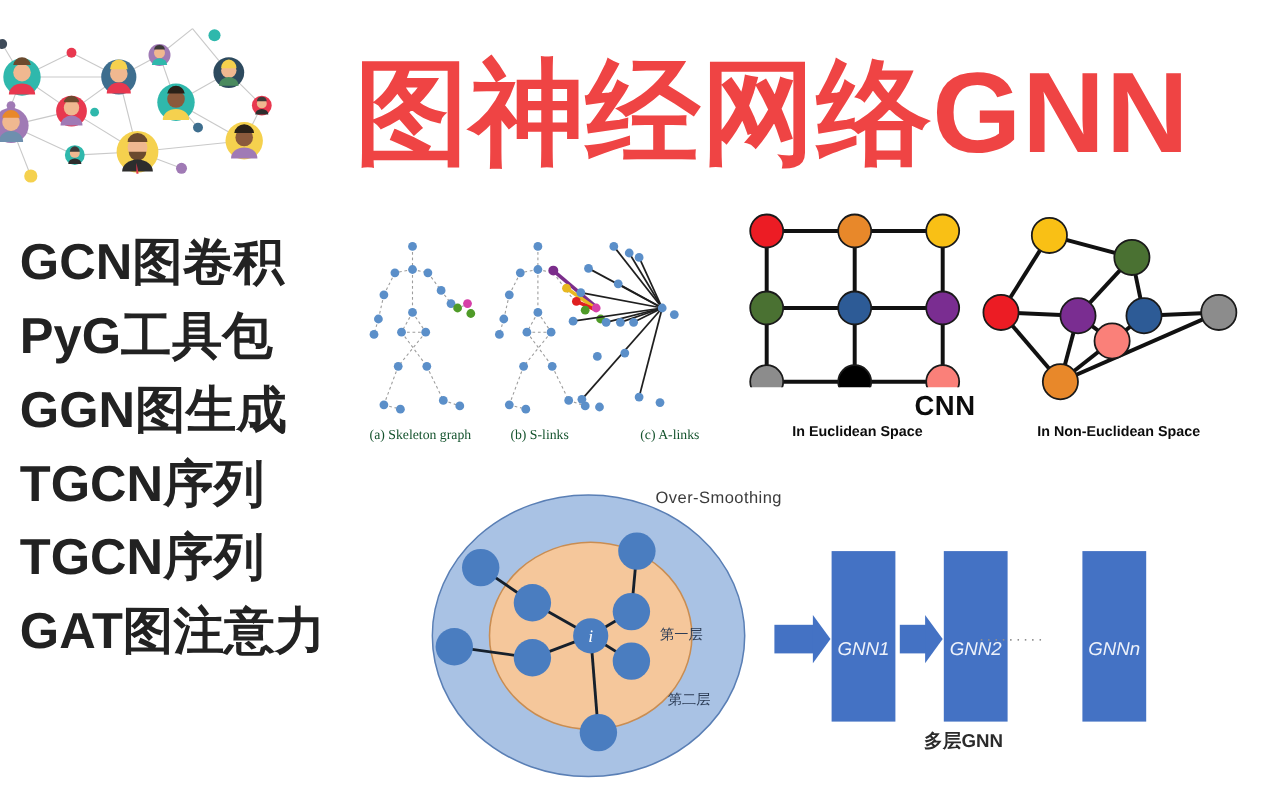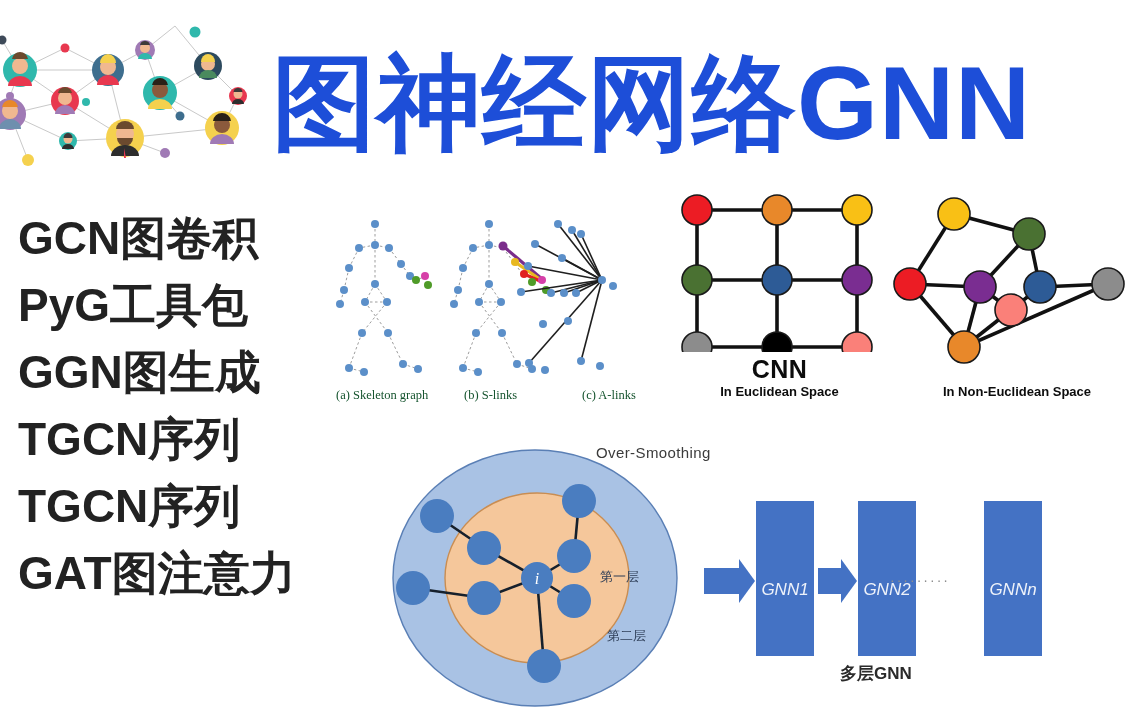--- a/index.html
+++ b/index.html
@@ -4,39 +4,39 @@
 <style>
   html,body{margin:0;padding:0;background:#ffffff;}
   body{width:1146px;height:717px;position:relative;overflow:hidden;
        font-family:"Liberation Sans","DejaVu Sans",sans-serif;}
   .stage{position:absolute;left:0;top:0;width:1146px;height:717px;background:#fff;}
 
   
   #header-band{position:absolute;left:0;top:0;width:1146px;height:180px;}
   #social-network-illustration{position:absolute;left:-10px;top:8px;width:290px;height:170px;}
   #main-title{position:absolute;left:272px;top:44px;width:860px;height:120px;
-      font-size:104px;line-height:118px;font-weight:700;color:#1d4ed8;
-      letter-spacing:1px;white-space:nowrap;}
+      font-size:104px;line-height:118px;font-weight:700;color:#ef4444;
+      letter-spacing:1px;white-space:nowrap;text-align:center;}
 
   
   #topic-list{position:absolute;left:18px;top:205px;width:352px;}
   .topic-item{font-size:46px;line-height:67px;font-weight:700;color:#222222;
       white-space:nowrap;letter-spacing:0px;}
 
   
   #skeleton-figure{position:absolute;left:332px;top:198px;width:340px;height:215px;}
   .skel-caption{position:absolute;top:190px;font-family:"Liberation Serif","DejaVu Serif",serif;
       font-size:12.5px;color:#14532d;white-space:nowrap;}
 
   
   #cnn-panel{position:absolute;left:672px;top:192px;width:215px;height:215px;}
   #gnn-panel{position:absolute;left:892px;top:192px;width:250px;height:215px;}
   .panel-title{position:absolute;width:100%;text-align:center;font-weight:700;
       color:#0c0c0c;}
-  .panel-title.big{font-size:25px;top:163px;letter-spacing:.5px;}
+  .panel-title.big{font-size:25px;top:163px;letter-spacing:.5px;text-align:right;}
   .panel-title.small{font-size:13px;top:192px;letter-spacing:0px;}
 
   
   #oversmoothing-panel{position:absolute;left:392px;top:438px;width:300px;height:279px;}
   #oversmoothing-label{position:absolute;left:596px;top:444px;font-size:15px;color:#3b3b3b;
       font-family:"Liberation Sans",sans-serif;white-space:nowrap;letter-spacing:.4px;}
 
   
   #multilayer-gnn-panel{position:absolute;left:694px;top:486px;width:452px;height:231px;}
   .gnn-box{position:absolute;background:#4472c4;font-style:italic;}

